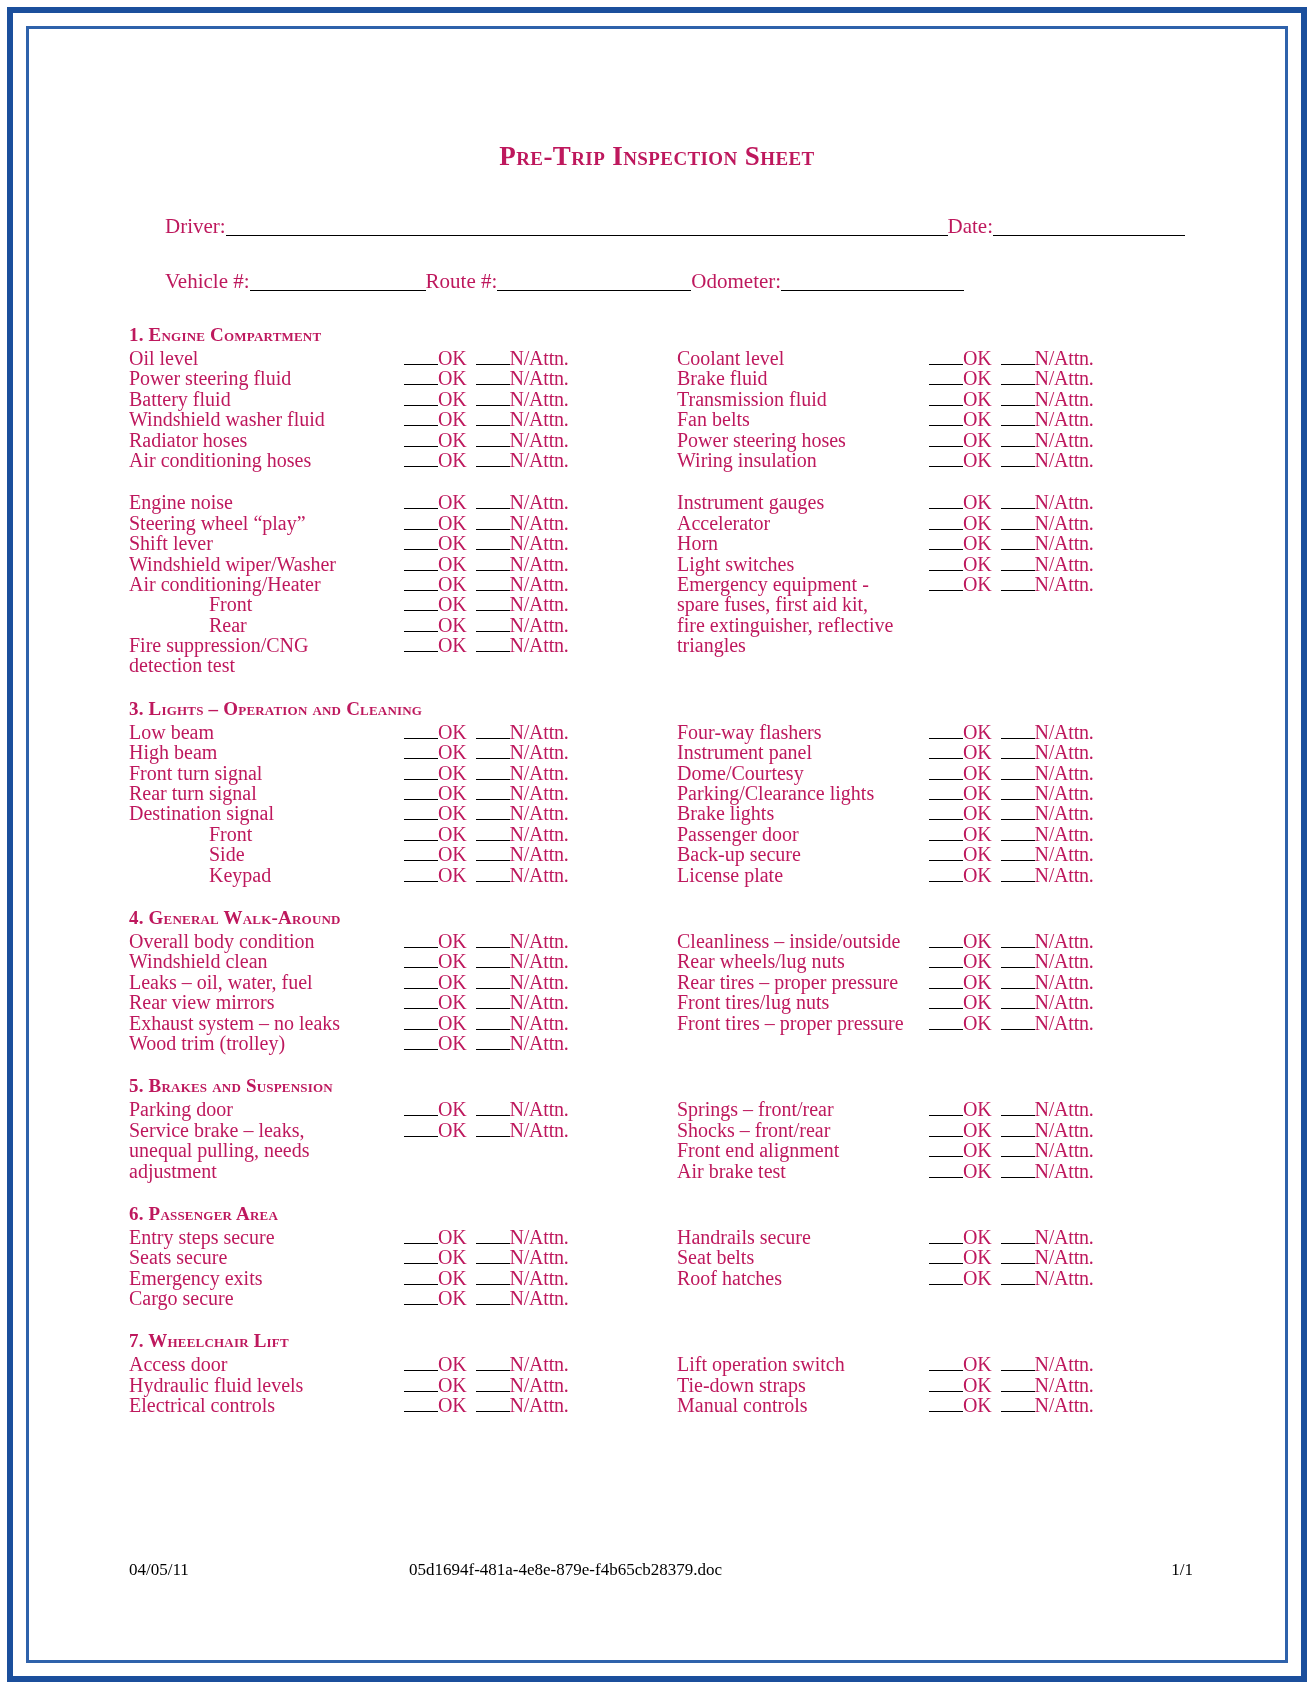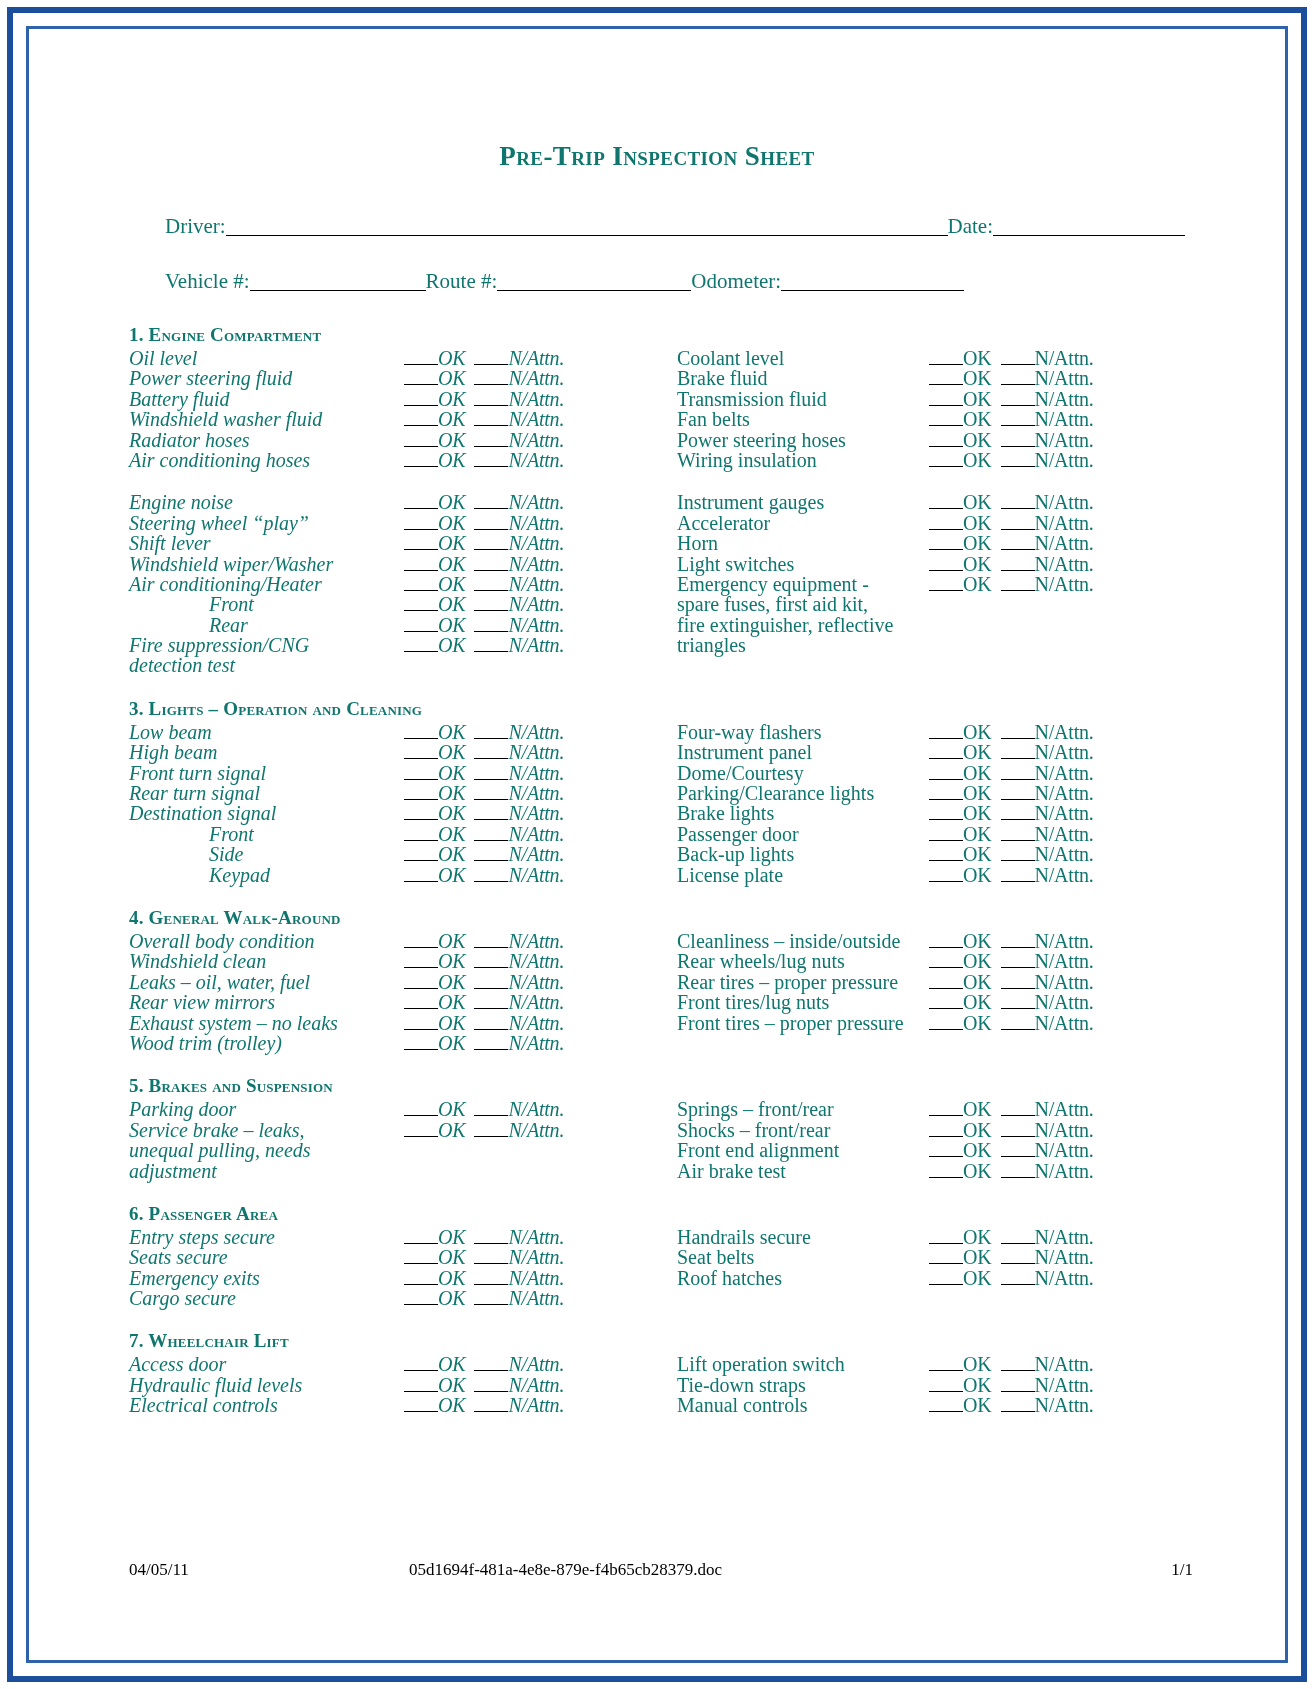--- a/index.html
+++ b/index.html
@@ -49,21 +49,21 @@
     overflow: hidden;
   }
 
   
   .sheet {
     position: absolute;
     left: 0; top: 0;
     width: 100%;
     height: 100%;
     padding: 112px 100px 40px 100px;
-    color: #0f766e;
+    color: #be185d;
   }
 
   .doc-title {
     text-align: center;
     font-weight: bold;
     font-size: 27px;
     font-variant: small-caps;
     letter-spacing: 0.4px;
     margin: 0 0 42px 0;
   }
@@ -99,21 +99,21 @@
     letter-spacing: 0.2px;
     margin: 0 0 2px 0;
   }
   .section-title .num { font-variant: normal; }
 
   .cols {
     display: flex;
     width: 100%;
   }
   .col { width: 50%; }
-  .col-left  { padding-right: 0; font-style: italic; }
+  .col-left  { padding-right: 0; }
   .col-right { padding-left: 20px; }
 
   .row {
     display: flex;
     align-items: baseline;
     font-size: 20px;
     line-height: 20.4px;
     height: 20.4px;
     white-space: nowrap;
   }
@@ -371,21 +371,21 @@
                       </div>
                       <div class="row">
                         <span class="item">Brake lights</span>
                         <span class="marks"><span class="blank"></span><span>OK</span><span class="gap"></span><span class="blank"></span><span>N/Attn.</span></span>
                       </div>
                       <div class="row">
                         <span class="item">Passenger door</span>
                         <span class="marks"><span class="blank"></span><span>OK</span><span class="gap"></span><span class="blank"></span><span>N/Attn.</span></span>
                       </div>
                       <div class="row">
-                        <span class="item">Back-up lights</span>
+                        <span class="item">Back-up secure</span>
                         <span class="marks"><span class="blank"></span><span>OK</span><span class="gap"></span><span class="blank"></span><span>N/Attn.</span></span>
                       </div>
                       <div class="row">
                         <span class="item">License plate</span>
                         <span class="marks"><span class="blank"></span><span>OK</span><span class="gap"></span><span class="blank"></span><span>N/Attn.</span></span>
                       </div>
                     </div>
                   </div>
                 </div>
                 <div class="section">

